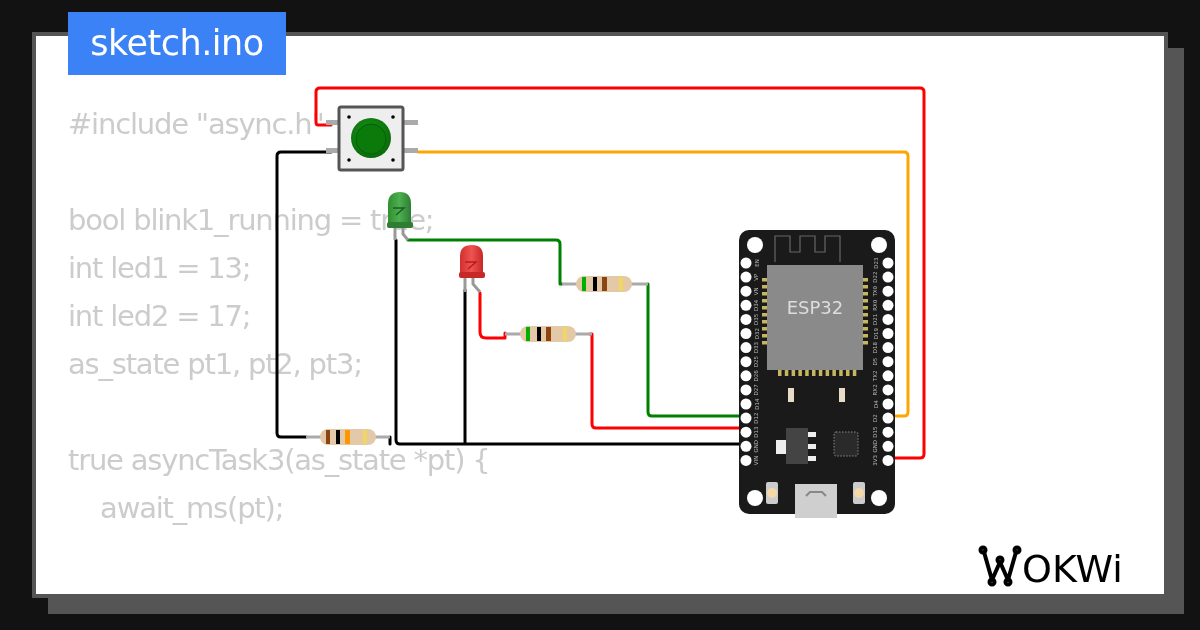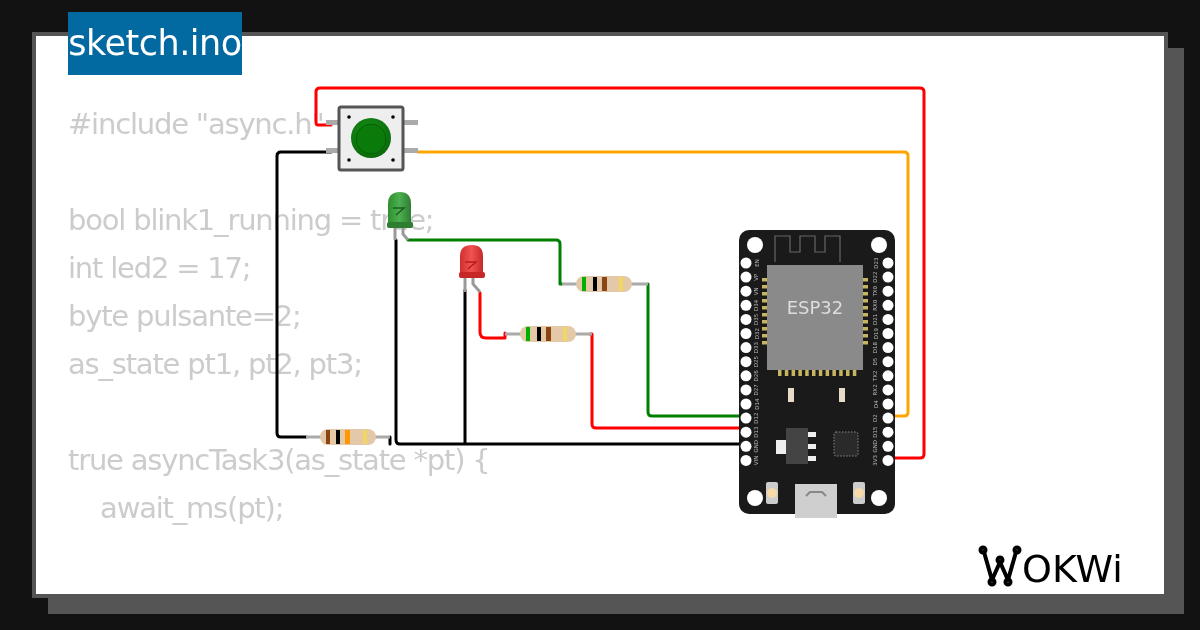--- a/index.html
+++ b/index.html
@@ -10,22 +10,22 @@
   }
   .shadow {
     position: absolute; left: 48px; top: 48px; width: 1136px; height: 566px;
     background: #555555;
   }
   .card {
     position: absolute; left: 32px; top: 32px; width: 1128px; height: 558px;
     background: #ffffff; border: 4px solid #555555; overflow: hidden;
   }
   .title-tab {
-    position: absolute; left: 68px; top: 12px; width: 174px; height: 63px;
-    background: #0369a1; color: #ffffff;
+    position: absolute; left: 68px; top: 12px; width: 218px; height: 63px;
+    background: #3b82f6; color: #ffffff;
     font-family: "DejaVu Sans", sans-serif; font-size: 35px;
     line-height: 63px; text-align: center; z-index: 5;
     letter-spacing: -0.5px;
   }
   .code {
     position: absolute; left: 32px; top: 64px;
     font-family: "DejaVu Sans", sans-serif; font-size: 29px;
     color: #cccccc; letter-spacing: -1.2px;
   }
   .code .line { height: 48px; line-height: 48px; white-space: pre; }
@@ -36,22 +36,22 @@
 </style>
 </head>
 <body>
 
 <div class="shadow"></div>
 <div class="card">
   <div class="code">
     <div class="line">#include "async.h"</div>
     <div class="line"></div>
     <div class="line">bool blink1_running = true;</div>
+    <div class="line">int led1 = 13;</div>
     <div class="line">int led2 = 17;</div>
-    <div class="line">byte pulsante=2;</div>
     <div class="line">as_state pt1, pt2, pt3;</div>
     <div class="line"></div>
     <div class="line">true asyncTask3(as_state *pt) {</div>
     <div class="line">    await_ms(pt);</div>
   </div>
 </div>
 <div class="title-tab">sketch.ino</div>
 
 <svg class="circuit" width="1200" height="630">
   <defs>

